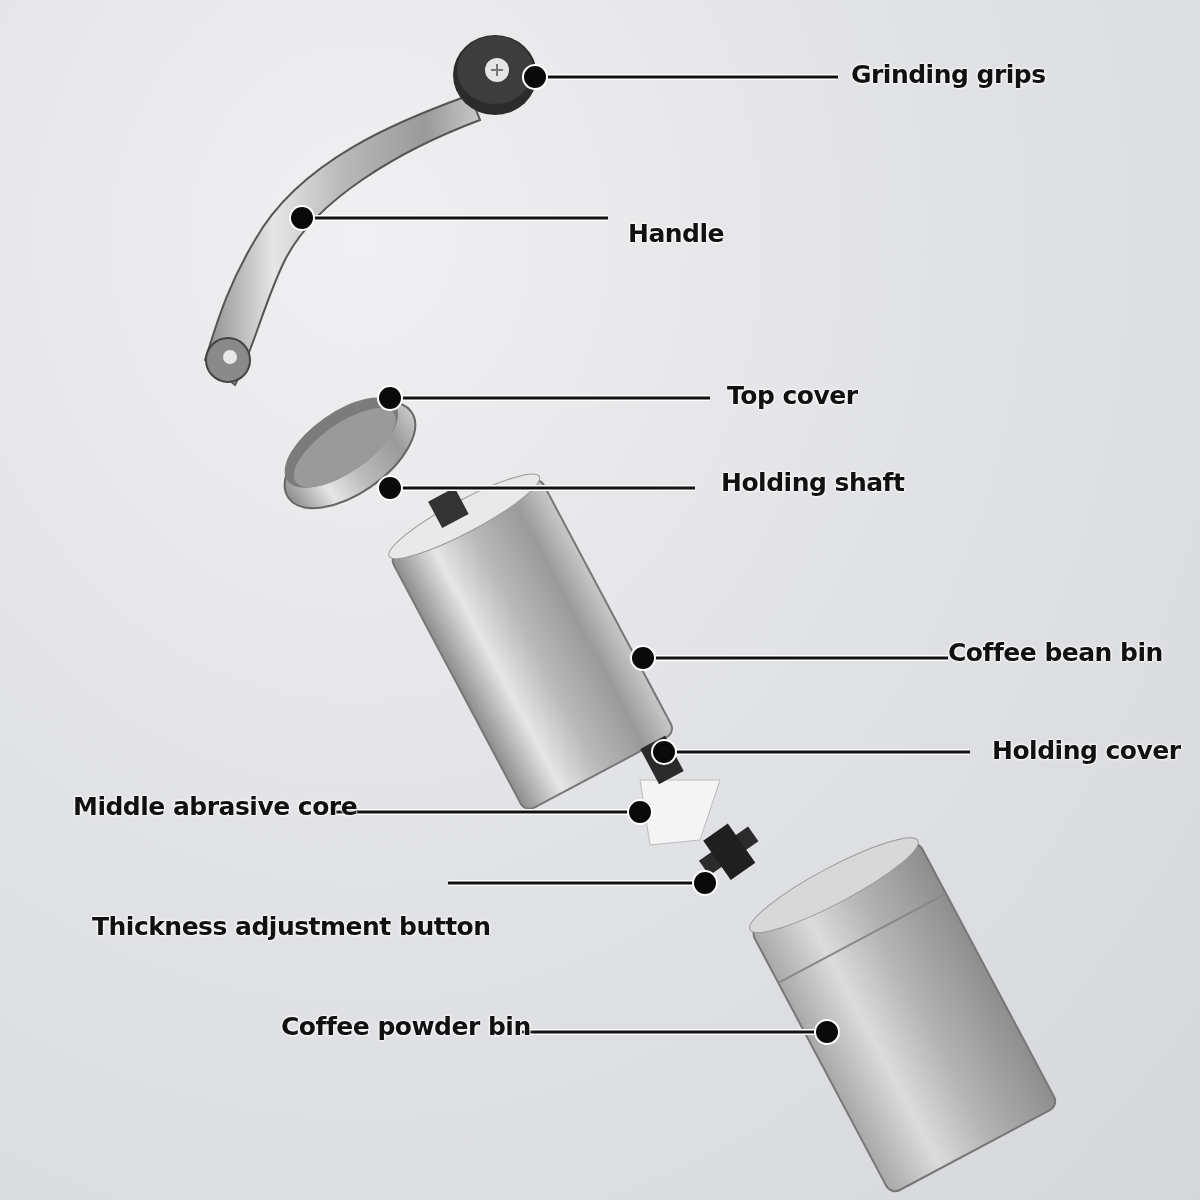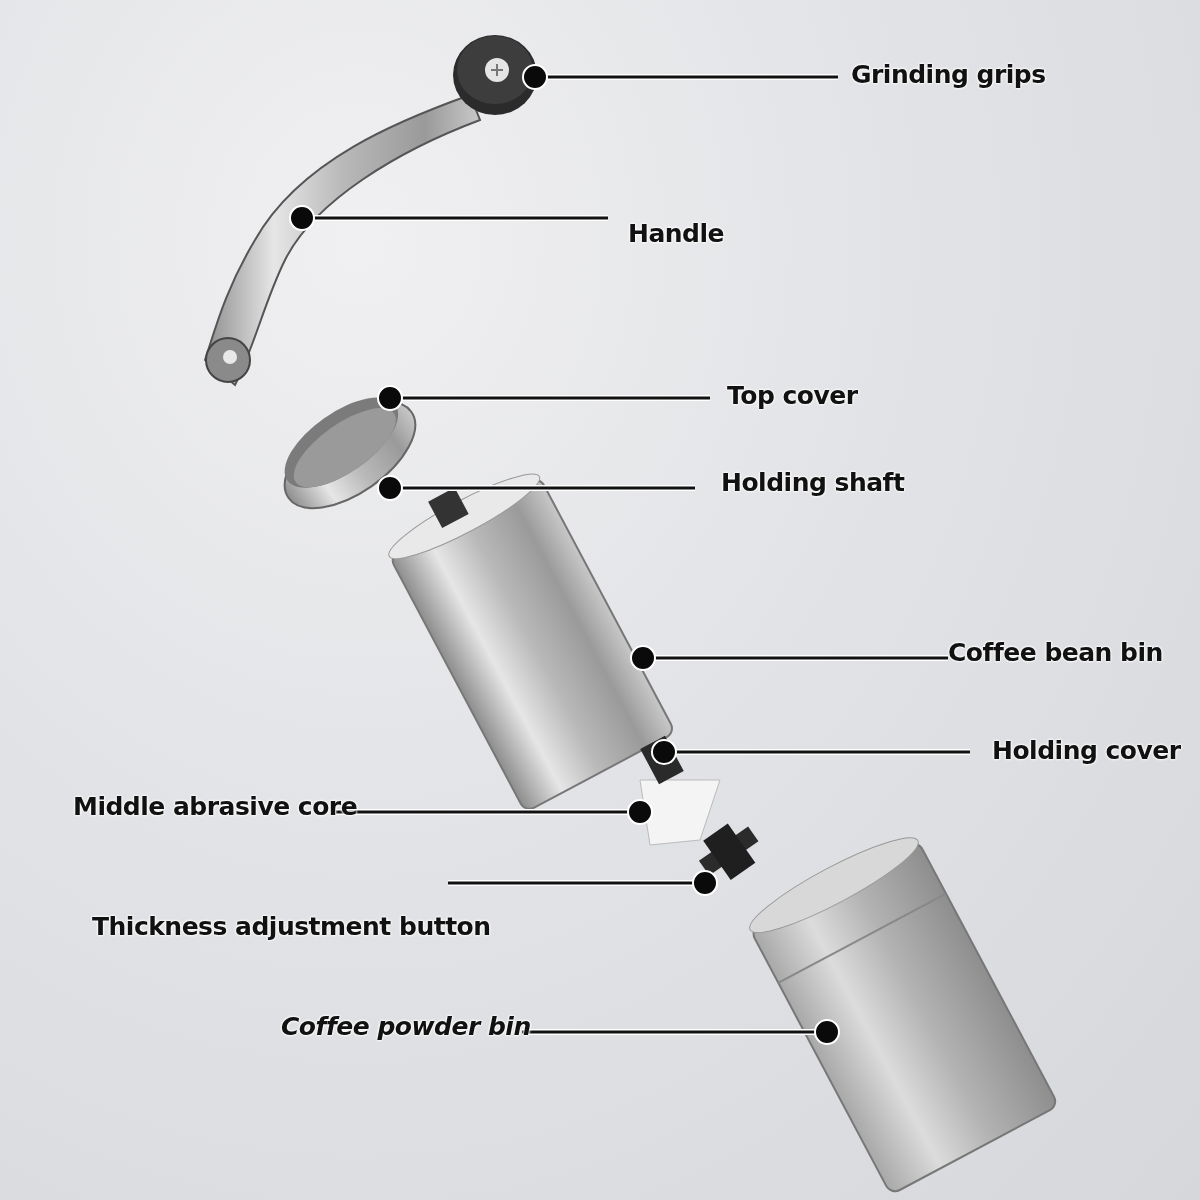--- a/index.html
+++ b/index.html
@@ -105,15 +105,15 @@
   </svg>
   <div id="labels">
       <div class="label" style="left: 851px; top: 60px;">Grinding grips</div>
       <div class="label" style="left: 628px; top: 219px;">Handle</div>
       <div class="label" style="left: 727px; top: 381px;">Top cover</div>
       <div class="label" style="left: 721px; top: 468px;">Holding shaft</div>
       <div class="label" style="left: 948px; top: 638px;">Coffee bean bin</div>
       <div class="label" style="left: 992px; top: 736px;">Holding cover</div>
       <div class="label" style="left: 73px; top: 792px;">Middle abrasive core</div>
       <div class="label" style="left: 92px; top: 868px; margin-top: 44px;">Thickness adjustment button</div>
-      <div class="label" style="left: 281px; top: 1012px; font-style: italic;">Coffee powder bin</div>
+      <div class="label" style="left: 281px; top: 1012px;">Coffee powder bin</div>
     </div>
 </div>
 
 </body></html>

